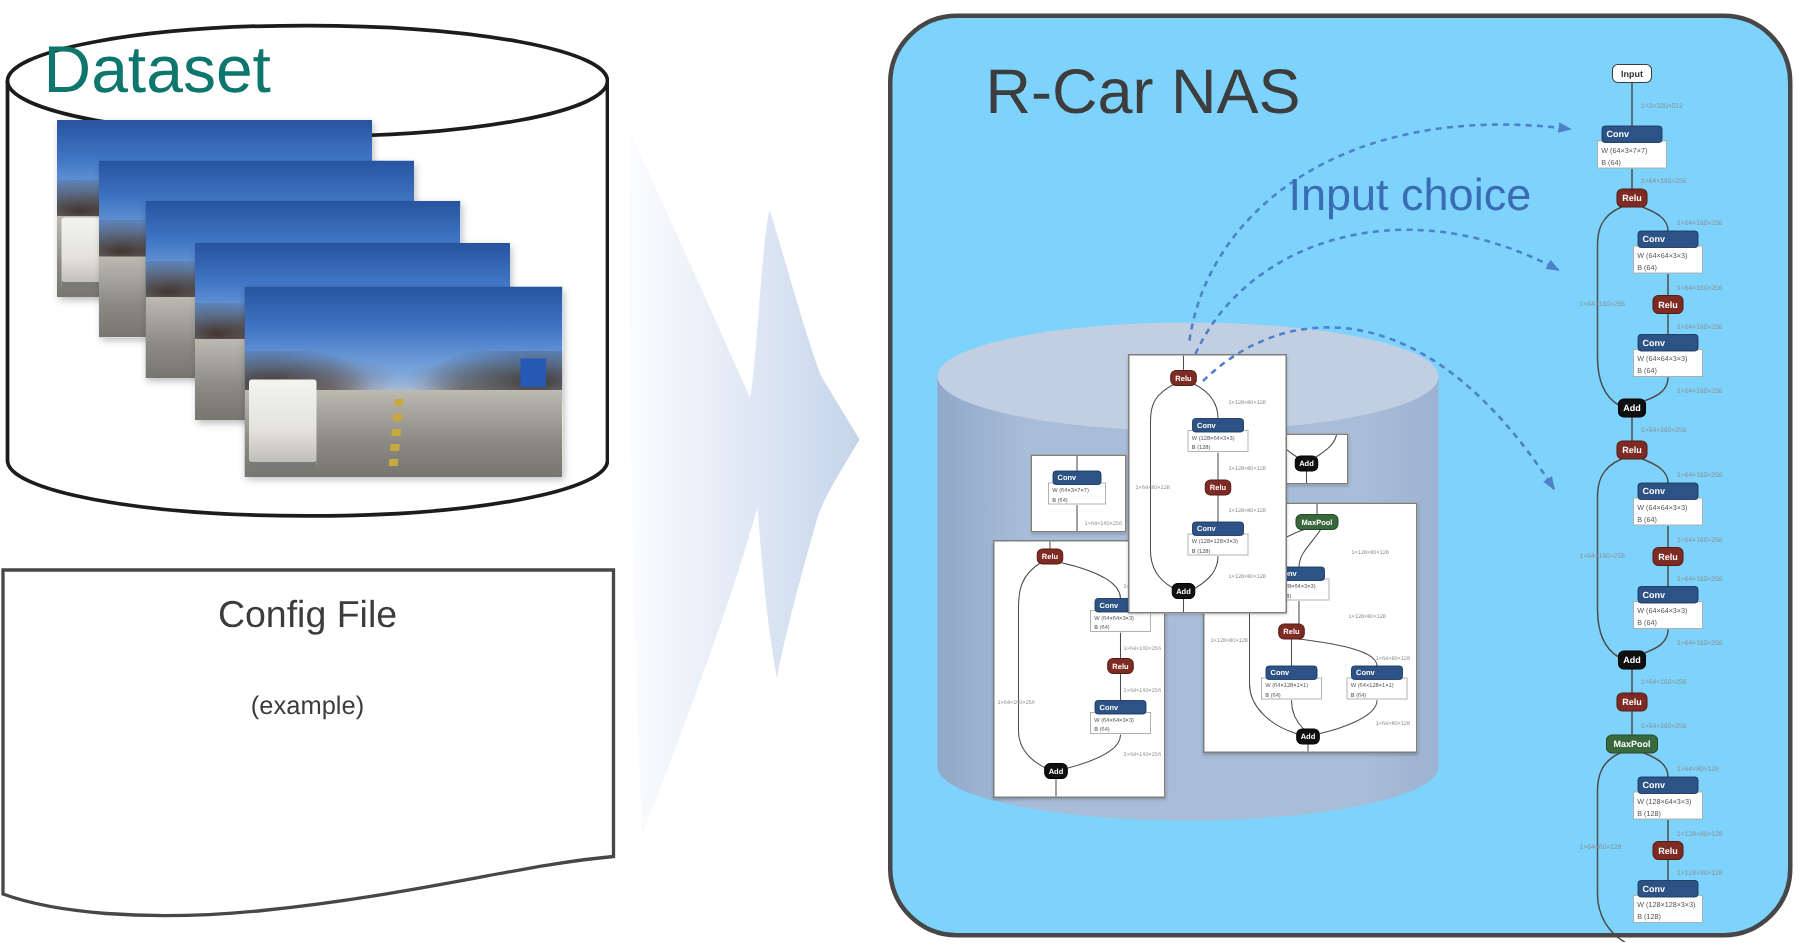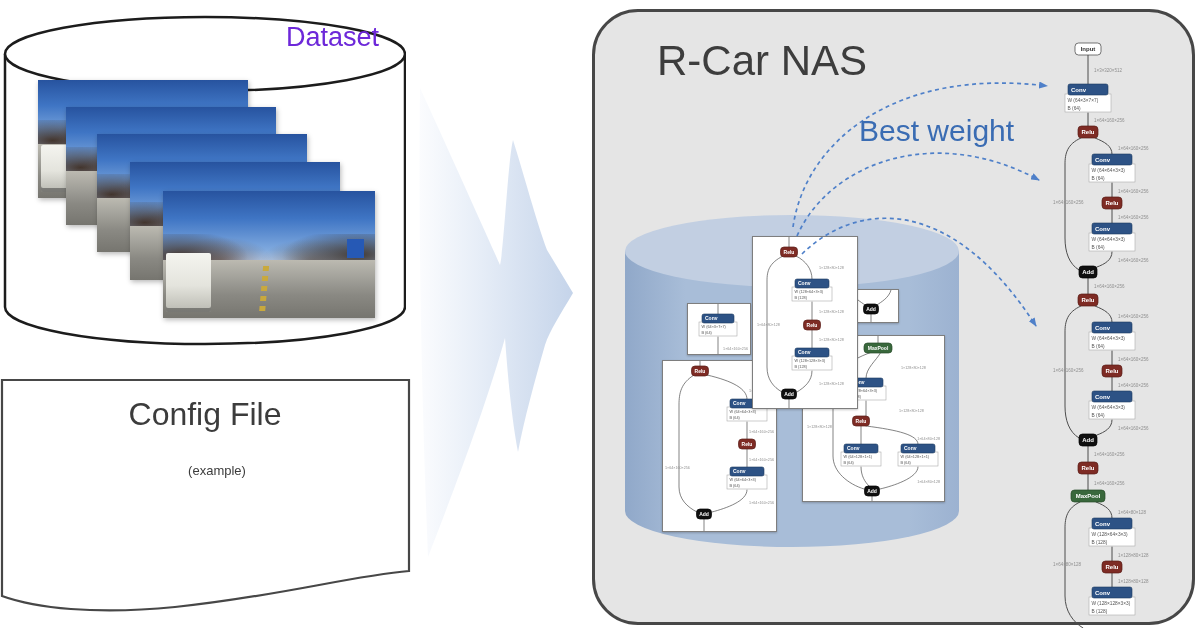--- a/index.html
+++ b/index.html
@@ -2,22 +2,22 @@
 <html><head>
 <meta charset="utf-8">
 <style>
   html,body{margin:0;padding:0;background:#fff;}
   #stage{position:relative;width:1200px;height:630px;overflow:hidden;background:#fff;
          font-family:"Liberation Sans",sans-serif;}
   .abs{position:absolute;}
   
   .dataset{left:2px;top:8px;width:404px;height:340px;}
   .dataset svg{position:absolute;left:0;top:0;}
-  .dataset-title{position:absolute;left:27px;top:14px;width:350px;text-align:right;
-                 font-size:27px;color:#6d28d9;}
+  .dataset-title{position:absolute;left:27px;top:14px;width:350px;text-align:left;
+                 font-size:44px;color:#0f766e;}
   .photo{position:absolute;width:210px;height:118px;overflow:hidden;
          box-shadow:1px 2px 5px rgba(0,0,0,.28);}
   .photo .sky{position:absolute;left:0;right:0;top:0;height:54%;
     background:linear-gradient(180deg,#27539f 0%,#3f75c4 40%,#7fa9de 85%,#aec9ec 100%);}
   .photo .trees{position:absolute;left:0;right:0;top:34%;height:28%;
     background:
       radial-gradient(46% 100% at 7% 62%, rgba(62,46,36,.95), rgba(62,46,36,0) 72%),
       radial-gradient(34% 88% at 27% 72%, rgba(110,74,52,.55), rgba(110,74,52,0) 72%),
       radial-gradient(50% 100% at 92% 58%, rgba(58,46,36,.92), rgba(58,46,36,0) 72%),
       radial-gradient(32% 80% at 70% 74%, rgba(96,74,54,.5), rgba(96,74,54,0) 75%);}
@@ -27,28 +27,28 @@
     transform:skewX(-5deg);
     background:repeating-linear-gradient(180deg,#c9a93d 0 5px,rgba(0,0,0,0) 5px 10px);}
   .photo .truck{position:absolute;bottom:5%;left:1.5%;width:21%;height:46%;border-radius:2px;
     background:linear-gradient(180deg,#f4f4ef 0%,#e4e4dd 55%,#b9b9b1 100%);
     box-shadow:inset 0 -4px 0 rgba(40,40,40,.45);}
   .photo .sign{position:absolute;right:5%;top:38%;width:8%;height:15%;background:#2659b5;}
   
   .config{left:0;top:378px;width:412px;height:246px;}
   .config svg{position:absolute;left:0;top:0;}
   .config-title{position:absolute;left:0;top:18px;width:410px;text-align:center;
-                font-size:32px;color:#3c3c3c;}
+                font-size:25px;color:#3c3c3c;}
   .config-lines{position:absolute;left:0;top:82px;width:410px;text-align:center;
-                font-size:13px;line-height:21px;color:#3c3c3c;margin-left:12px;}
+                font-size:17px;line-height:21px;color:#3c3c3c;}
   
   .big-arrow{left:398px;top:78px;}
   
   .nas-box{left:592px;top:9px;width:603px;height:616px;box-sizing:border-box;
-           border:3px solid #474747;border-radius:46px;background:#e5e5e5;}
+           border:3px solid #474747;border-radius:46px;background:#7dd3fc;}
   .nas-title{position:absolute;left:62px;top:25px;font-size:42px;color:#3d3d3d;}
   .best-choice{position:absolute;left:264px;top:102px;font-size:30px;color:#3a6cb3;}
   .nas-layer{position:absolute;left:0;top:0;}
   .card{position:absolute;background:#fff;border:1px solid #7e7e7e;
         box-shadow:0 1px 2px rgba(0,0,0,.22);}
   .card svg{position:absolute;left:0;top:0;width:100%;height:100%;}
   .main-net{position:absolute;left:458px;top:24px;}
 </style>
 </head>
 <body>
@@ -273,21 +273,21 @@
         </marker>
       </defs>
       <g fill="none" stroke="#4f80c9" stroke-width="1.7" stroke-dasharray="4 3.5">
         <path d="M198,215 C210,130 300,55 452,74" marker-end="url(#ah)"></path>
         <path d="M202,224 C235,150 340,112 444,168" marker-end="url(#ah)"></path>
         <path d="M207,242 C260,190 355,180 441,314" marker-end="url(#ah)"></path>
       </g>
     </svg>
 
     <div class="nas-title">R-Car NAS</div>
-    <div class="best-choice">Best weight</div>
+    <div class="best-choice">Input choice</div>
 
     <svg class="main-net" width="145" height="592" viewBox="0 0 145 592">
         <path d="M35,19 V48" fill="none" stroke="#4d4d4d" stroke-width="1" stroke-linecap="round"></path>
         <path d="M35,77 V90" fill="none" stroke="#4d4d4d" stroke-width="1" stroke-linecap="round"></path>
         <path d="M28,102 C14,108 12,118 12,128 V202 C12,216 16,228 26,234" fill="none" stroke="#4d4d4d" stroke-width="1" stroke-linecap="round"></path>
         <path d="M42,102 C52,106 59,110 59,118" fill="none" stroke="#4d4d4d" stroke-width="1" stroke-linecap="round"></path>
         <path d="M59,147 V161" fill="none" stroke="#4d4d4d" stroke-width="1" stroke-linecap="round"></path>
         <path d="M59,173 V187" fill="none" stroke="#4d4d4d" stroke-width="1" stroke-linecap="round"></path>
         <path d="M59,216 C59,224 52,228 44,231" fill="none" stroke="#4d4d4d" stroke-width="1" stroke-linecap="round"></path>
         <path d="M35,242 V258" fill="none" stroke="#4d4d4d" stroke-width="1" stroke-linecap="round"></path>

